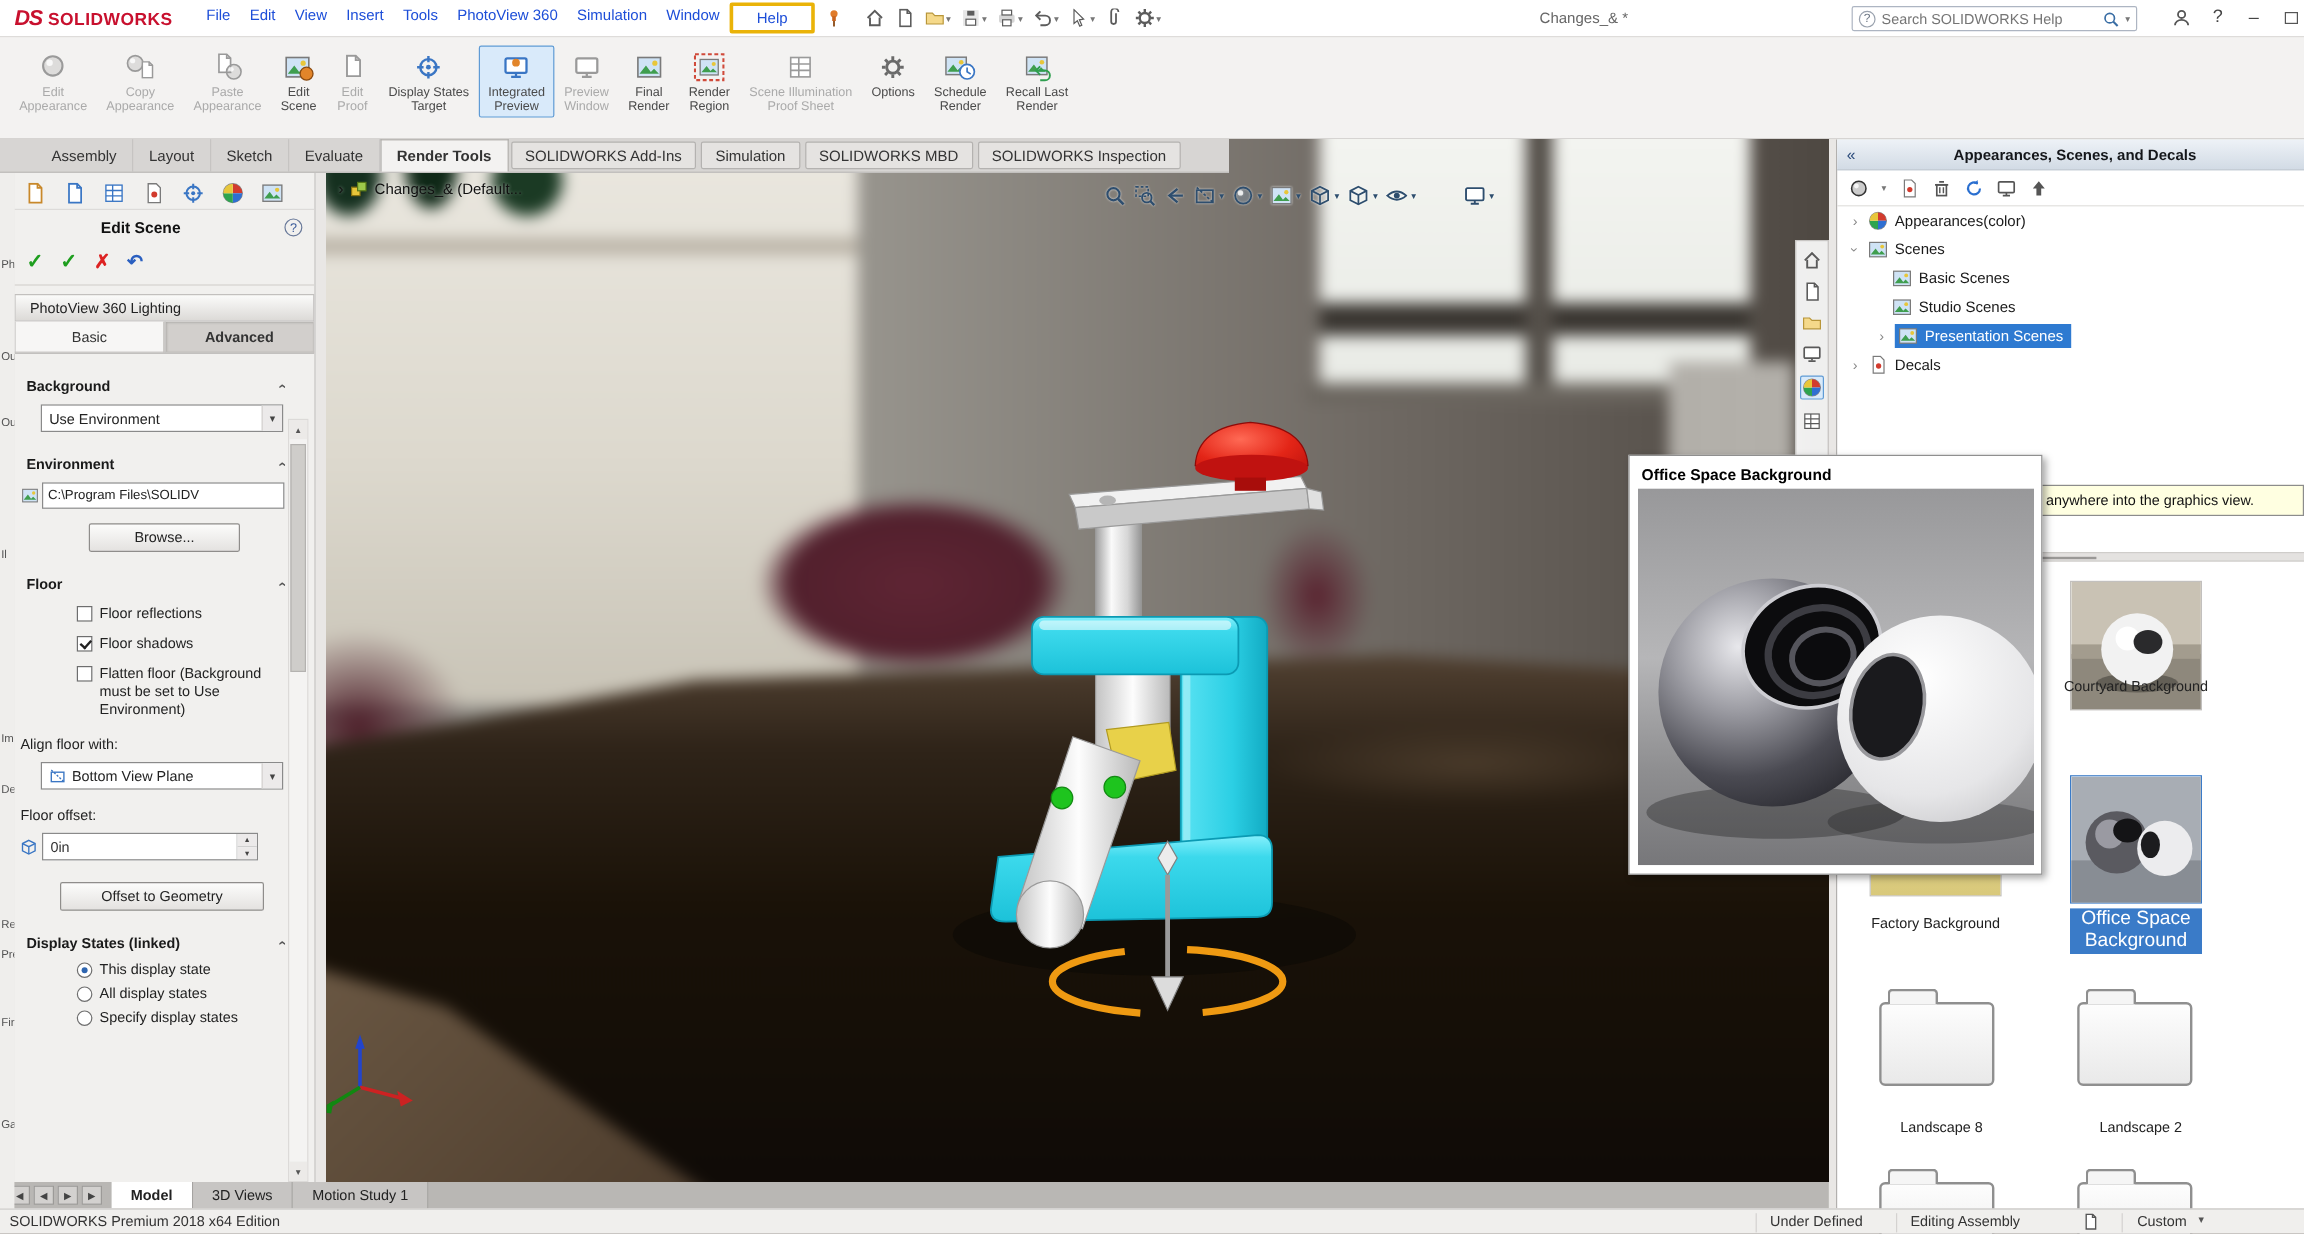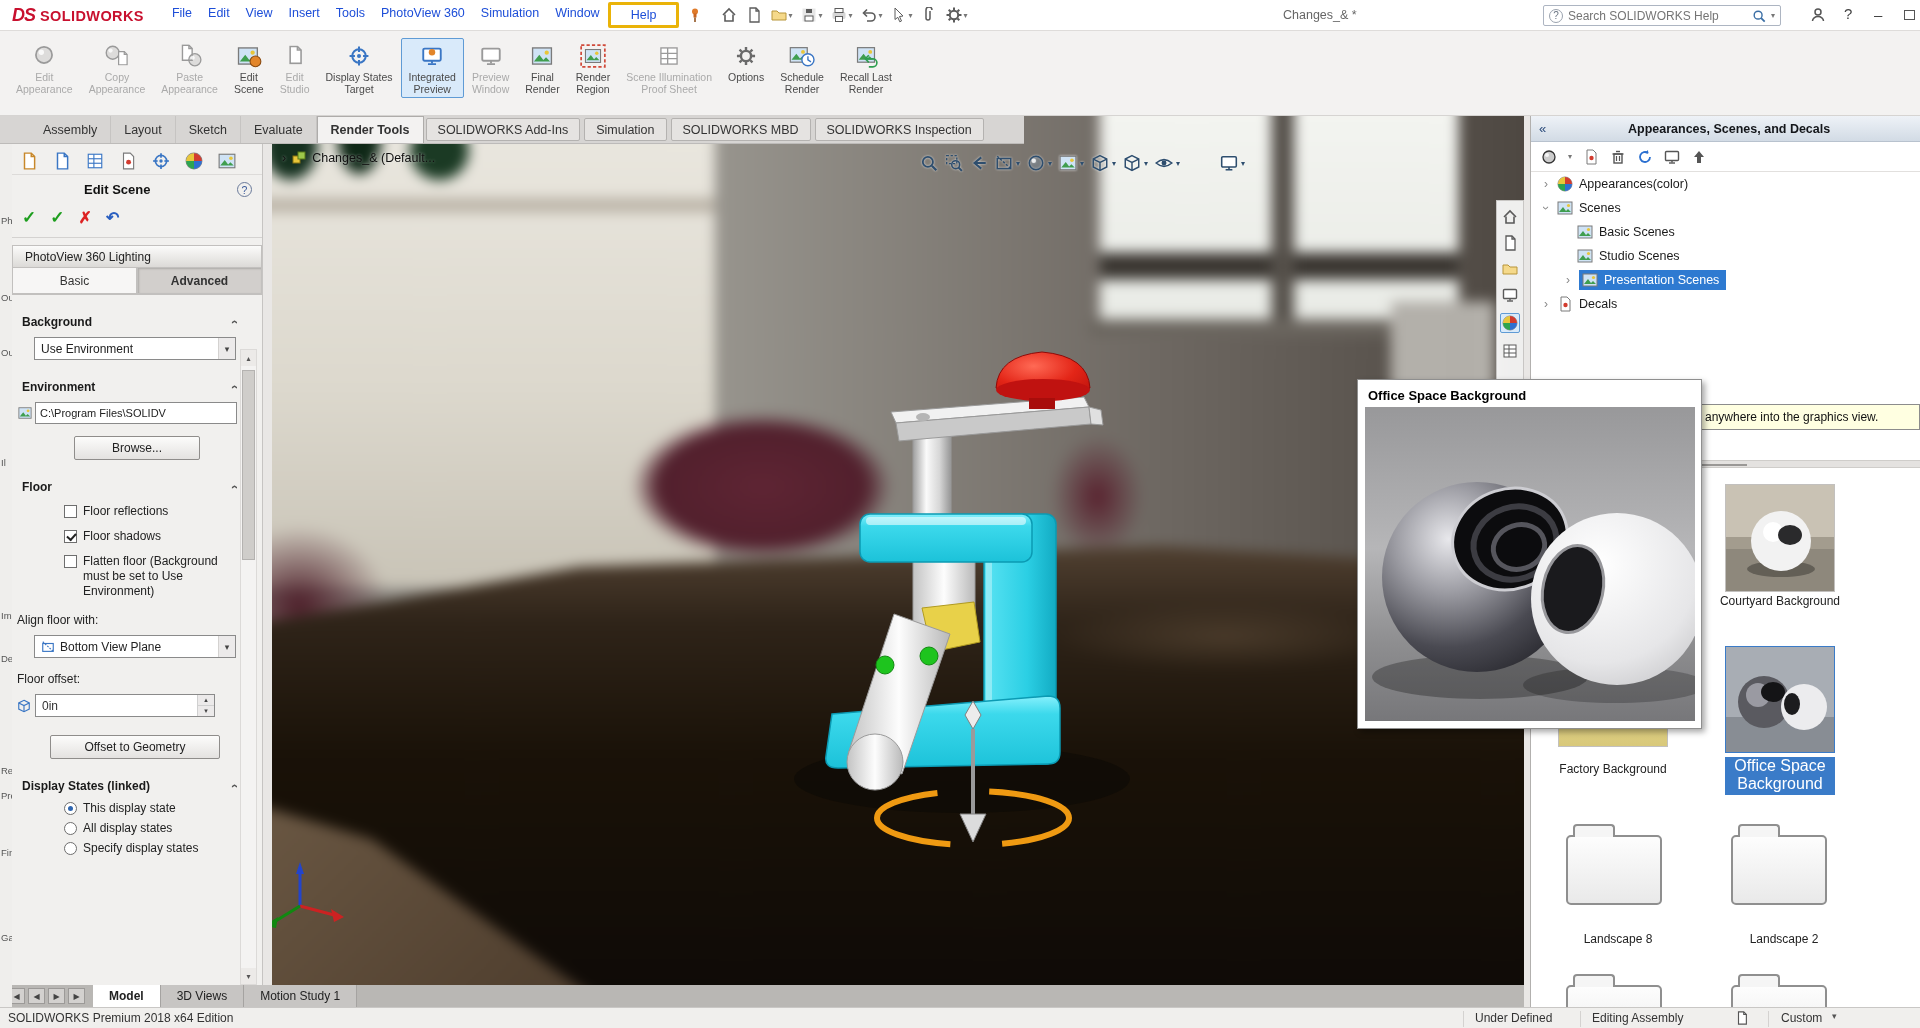--- a/index.html
+++ b/index.html
@@ -401,21 +401,21 @@
         <circle cx="19" cy="17" r="5" fill="#e2852a" stroke="#8a4a10"></circle>
       </svg>
     <span class="rl">Edit</span>
       <span class="rl">Scene</span>
   </div>
   <div class="rbtn dis">
     <svg viewBox="0 0 26 24" style="color:#9a9a9a">
         <use href="#sym-doc" x="4" y="2" width="18" height="18"></use>
       </svg>
     <span class="rl">Edit</span>
-      <span class="rl">Studio</span>
+      <span class="rl">Proof</span>
   </div>
   <div class="rbtn">
     <svg viewBox="0 0 26 24" style="color:#3a76c4">
         <use href="#sym-target" x="3" y="2" width="20" height="20"></use>
       </svg>
     <span class="rl">Display States</span>
       <span class="rl">Target</span>
   </div>
   <div class="rbtn active">
     <svg viewBox="0 0 26 24" style="color:#3a76c4">
@@ -865,21 +865,21 @@
     <svg viewBox="0 0 110 108" width="110" height="108">
       <rect width="110" height="60" fill="#c9c2b4"></rect>
         <rect y="60" width="110" height="48" fill="#8e887c"></rect>
       <rect y="52" width="110" height="12" fill="#a39c8e"></rect>
       <ellipse cx="55" cy="84" rx="34" ry="8" fill="rgba(0,0,0,.3)"></ellipse>
       <circle cx="55" cy="56" r="30" fill="#f2f2f2"></circle>
         <circle cx="47" cy="47" r="10" fill="#fff"></circle>
       <ellipse cx="64" cy="50" rx="12" ry="10" fill="#2a2a2c"></ellipse>
     </svg>
   </div>
-  <div class="tlab" style="left:164px;top:478px;width:170px">Courtyard Background</div>
+  <div class="tlab" style="left:164px;top:449px;width:170px">Courtyard Background</div>
 
   <div class="thumb" style="left:27px;top:521px;width:110px;height:110px">
     <div style="width:110px;height:110px;background:linear-gradient(180deg,#cdb970 0%,#e3d488 55%,#d8c87a 100%)"></div>
   </div>
   <div class="tlab" style="left:12px;top:646px;width:140px">Factory Background</div>
 
   <div class="thumb" style="left:194px;top:530px;width:110px;height:107px;border-color:#3a7bc8">
     <svg viewBox="0 0 110 107" width="110" height="107">
       <rect width="110" height="107" fill="#a8adb4"></rect>
       <rect y="70" width="110" height="37" fill="#888d94"></rect>

